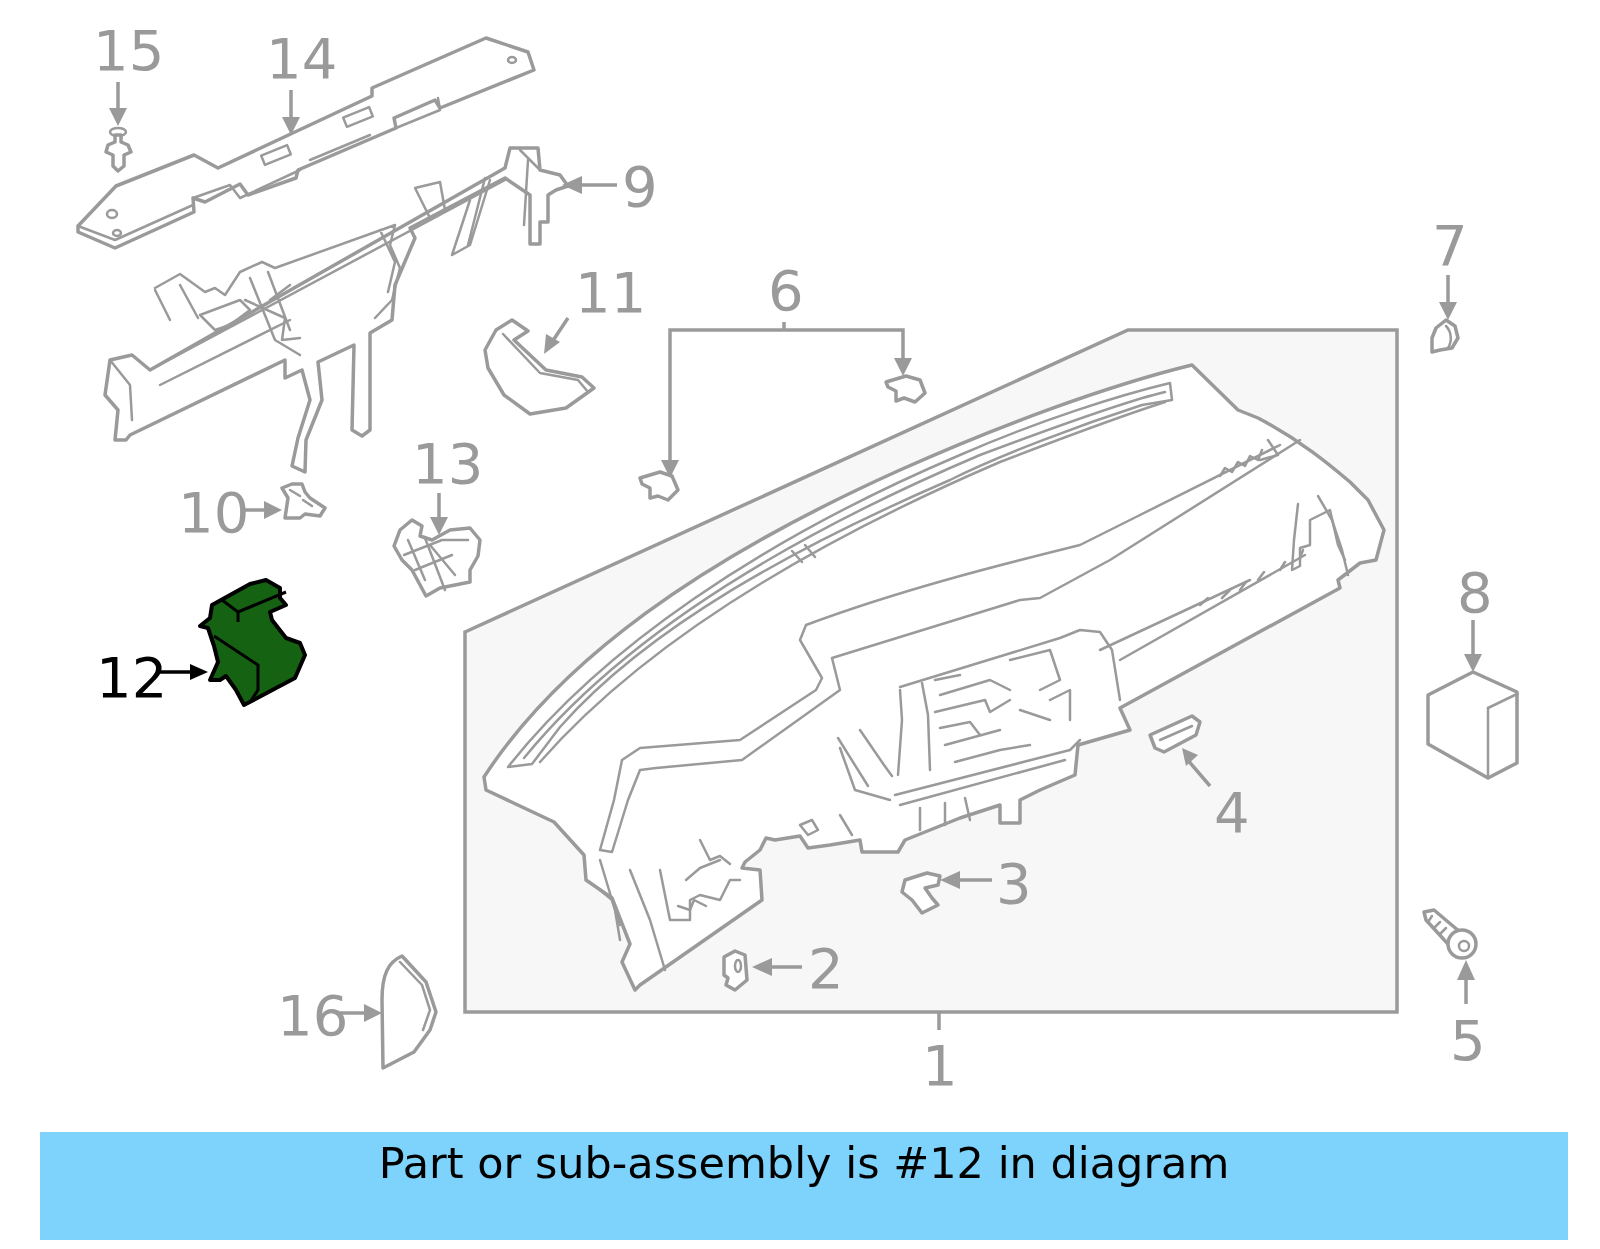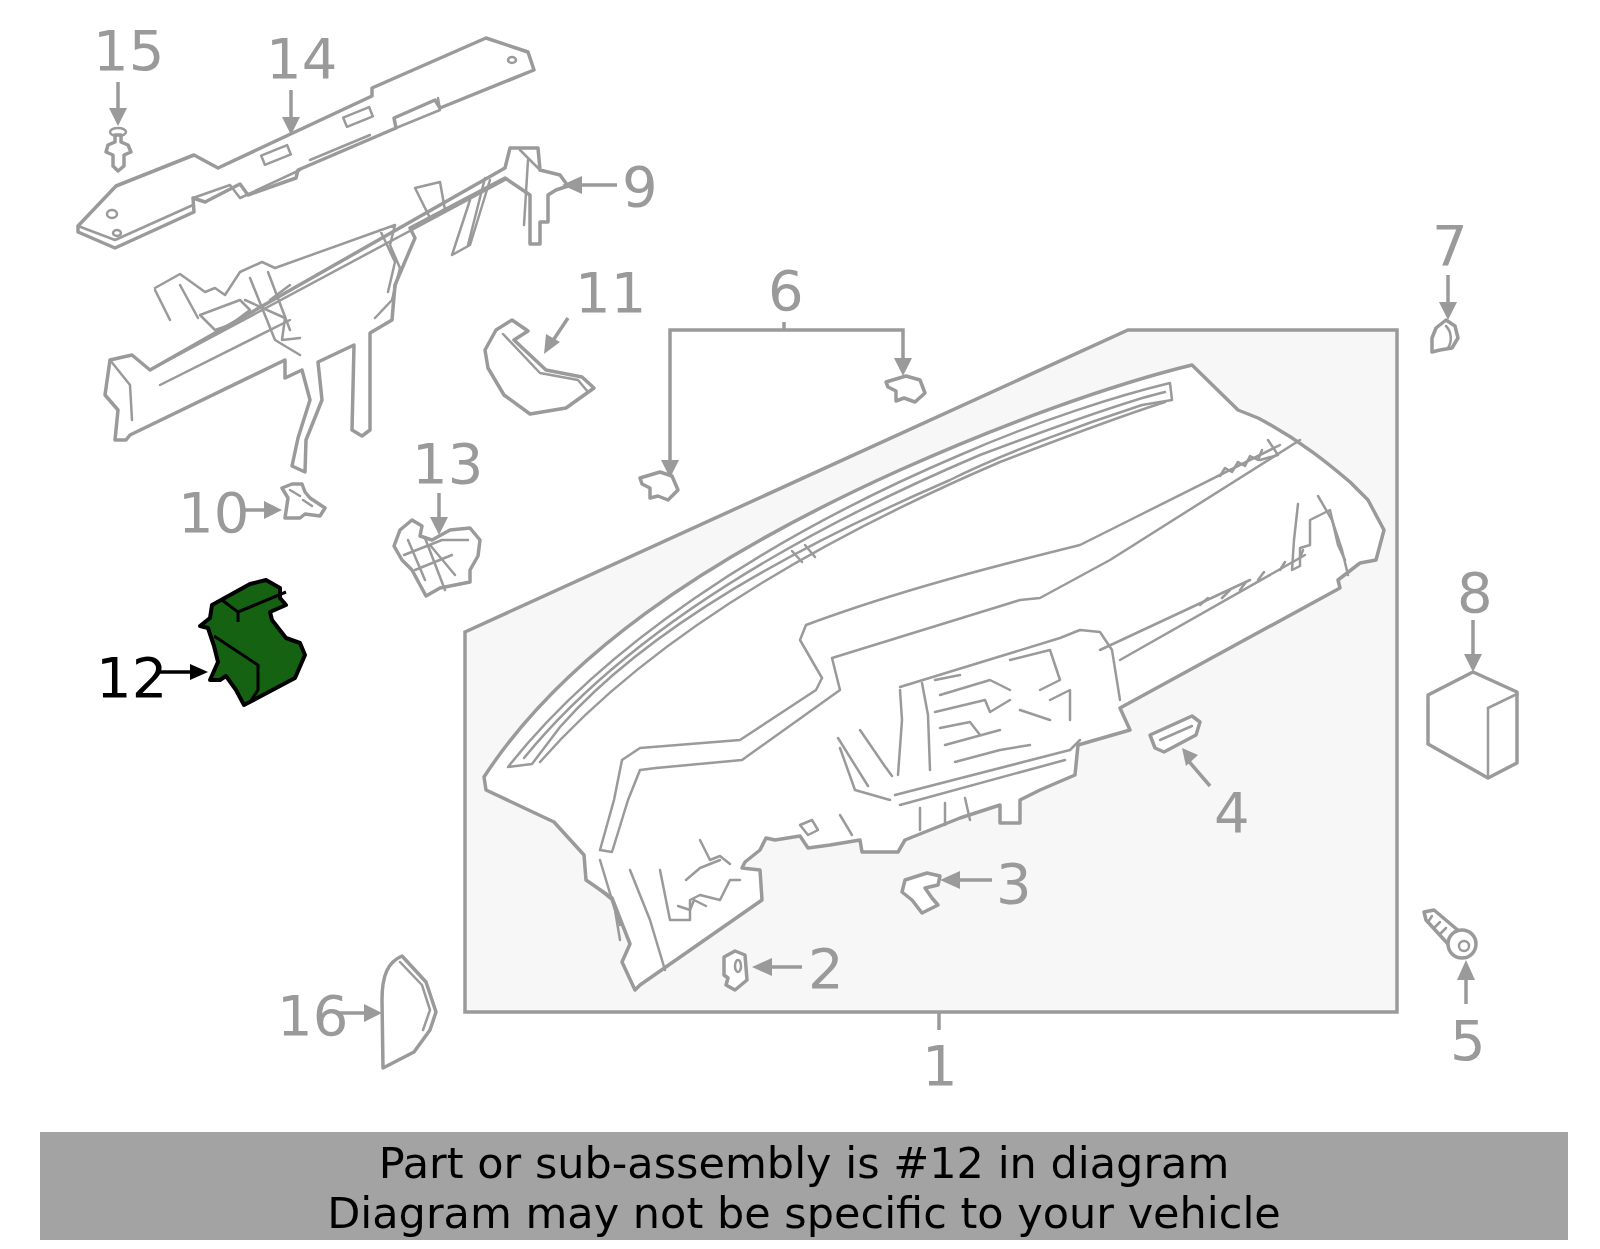--- a/index.html
+++ b/index.html
@@ -11,21 +11,21 @@
     .arrowhead { fill: #9a9a9a; }
     .callout { fill: #9a9a9a; font-family: "DejaVu Sans", sans-serif; font-size: 56px; }
     .callout-hl { fill: #000000; font-family: "DejaVu Sans", sans-serif; font-size: 56px; }
     .hl-part { fill: #156312; stroke: #000000; stroke-width: 4; stroke-linejoin: round; }
     .hl-line { fill: none; stroke: #000000; stroke-width: 3; }
     .hl-leader { stroke: #000000; stroke-width: 3.5; }
     .hl-arrow { fill: #000000; }
     .frame { fill: #f7f7f7; stroke: #9a9a9a; stroke-width: 3.5; }
     #banner {
       position: absolute; left: 40px; top: 1132px; width: 1528px; height: 108px;
-      background: #a3a3a3; color: #000000; text-align: center;
+      background: #7dd3fc; color: #000000; text-align: center;
       font-family: "DejaVu Sans", sans-serif; font-size: 43px; line-height: 50px;
       padding-top: 6px; box-sizing: border-box;
     }
     #banner div { white-space: nowrap; }
   </style>
 </head>
 <body>
 
 <svg id="diagram" viewBox="0 0 1600 1249" xmlns="http://www.w3.org/2000/svg">
 
@@ -201,14 +201,13 @@
     <path class="part" d="M383,1068 L382,1000 C382,975 388,962 402,956 L426,982 L436,1012 L430,1030 L414,1052 Z"></path>
     <path class="part-thin" d="M400,962 L422,985 L430,1010 L423,1030"></path>
   </g>
   <line class="leader" x1="340" y1="1013" x2="366" y2="1013"></line>
   <polygon class="arrowhead" points="382,1013 364,1004 364,1022"></polygon>
   <text class="callout" x="277" y="1035">16</text>
 </svg>
 
 <div id="banner">
   <div>Part or sub-assembly is #12 in diagram</div>
-  <div>Diagram may not be specific to your vehicle</div>
 </div>
 
 </body></html>

